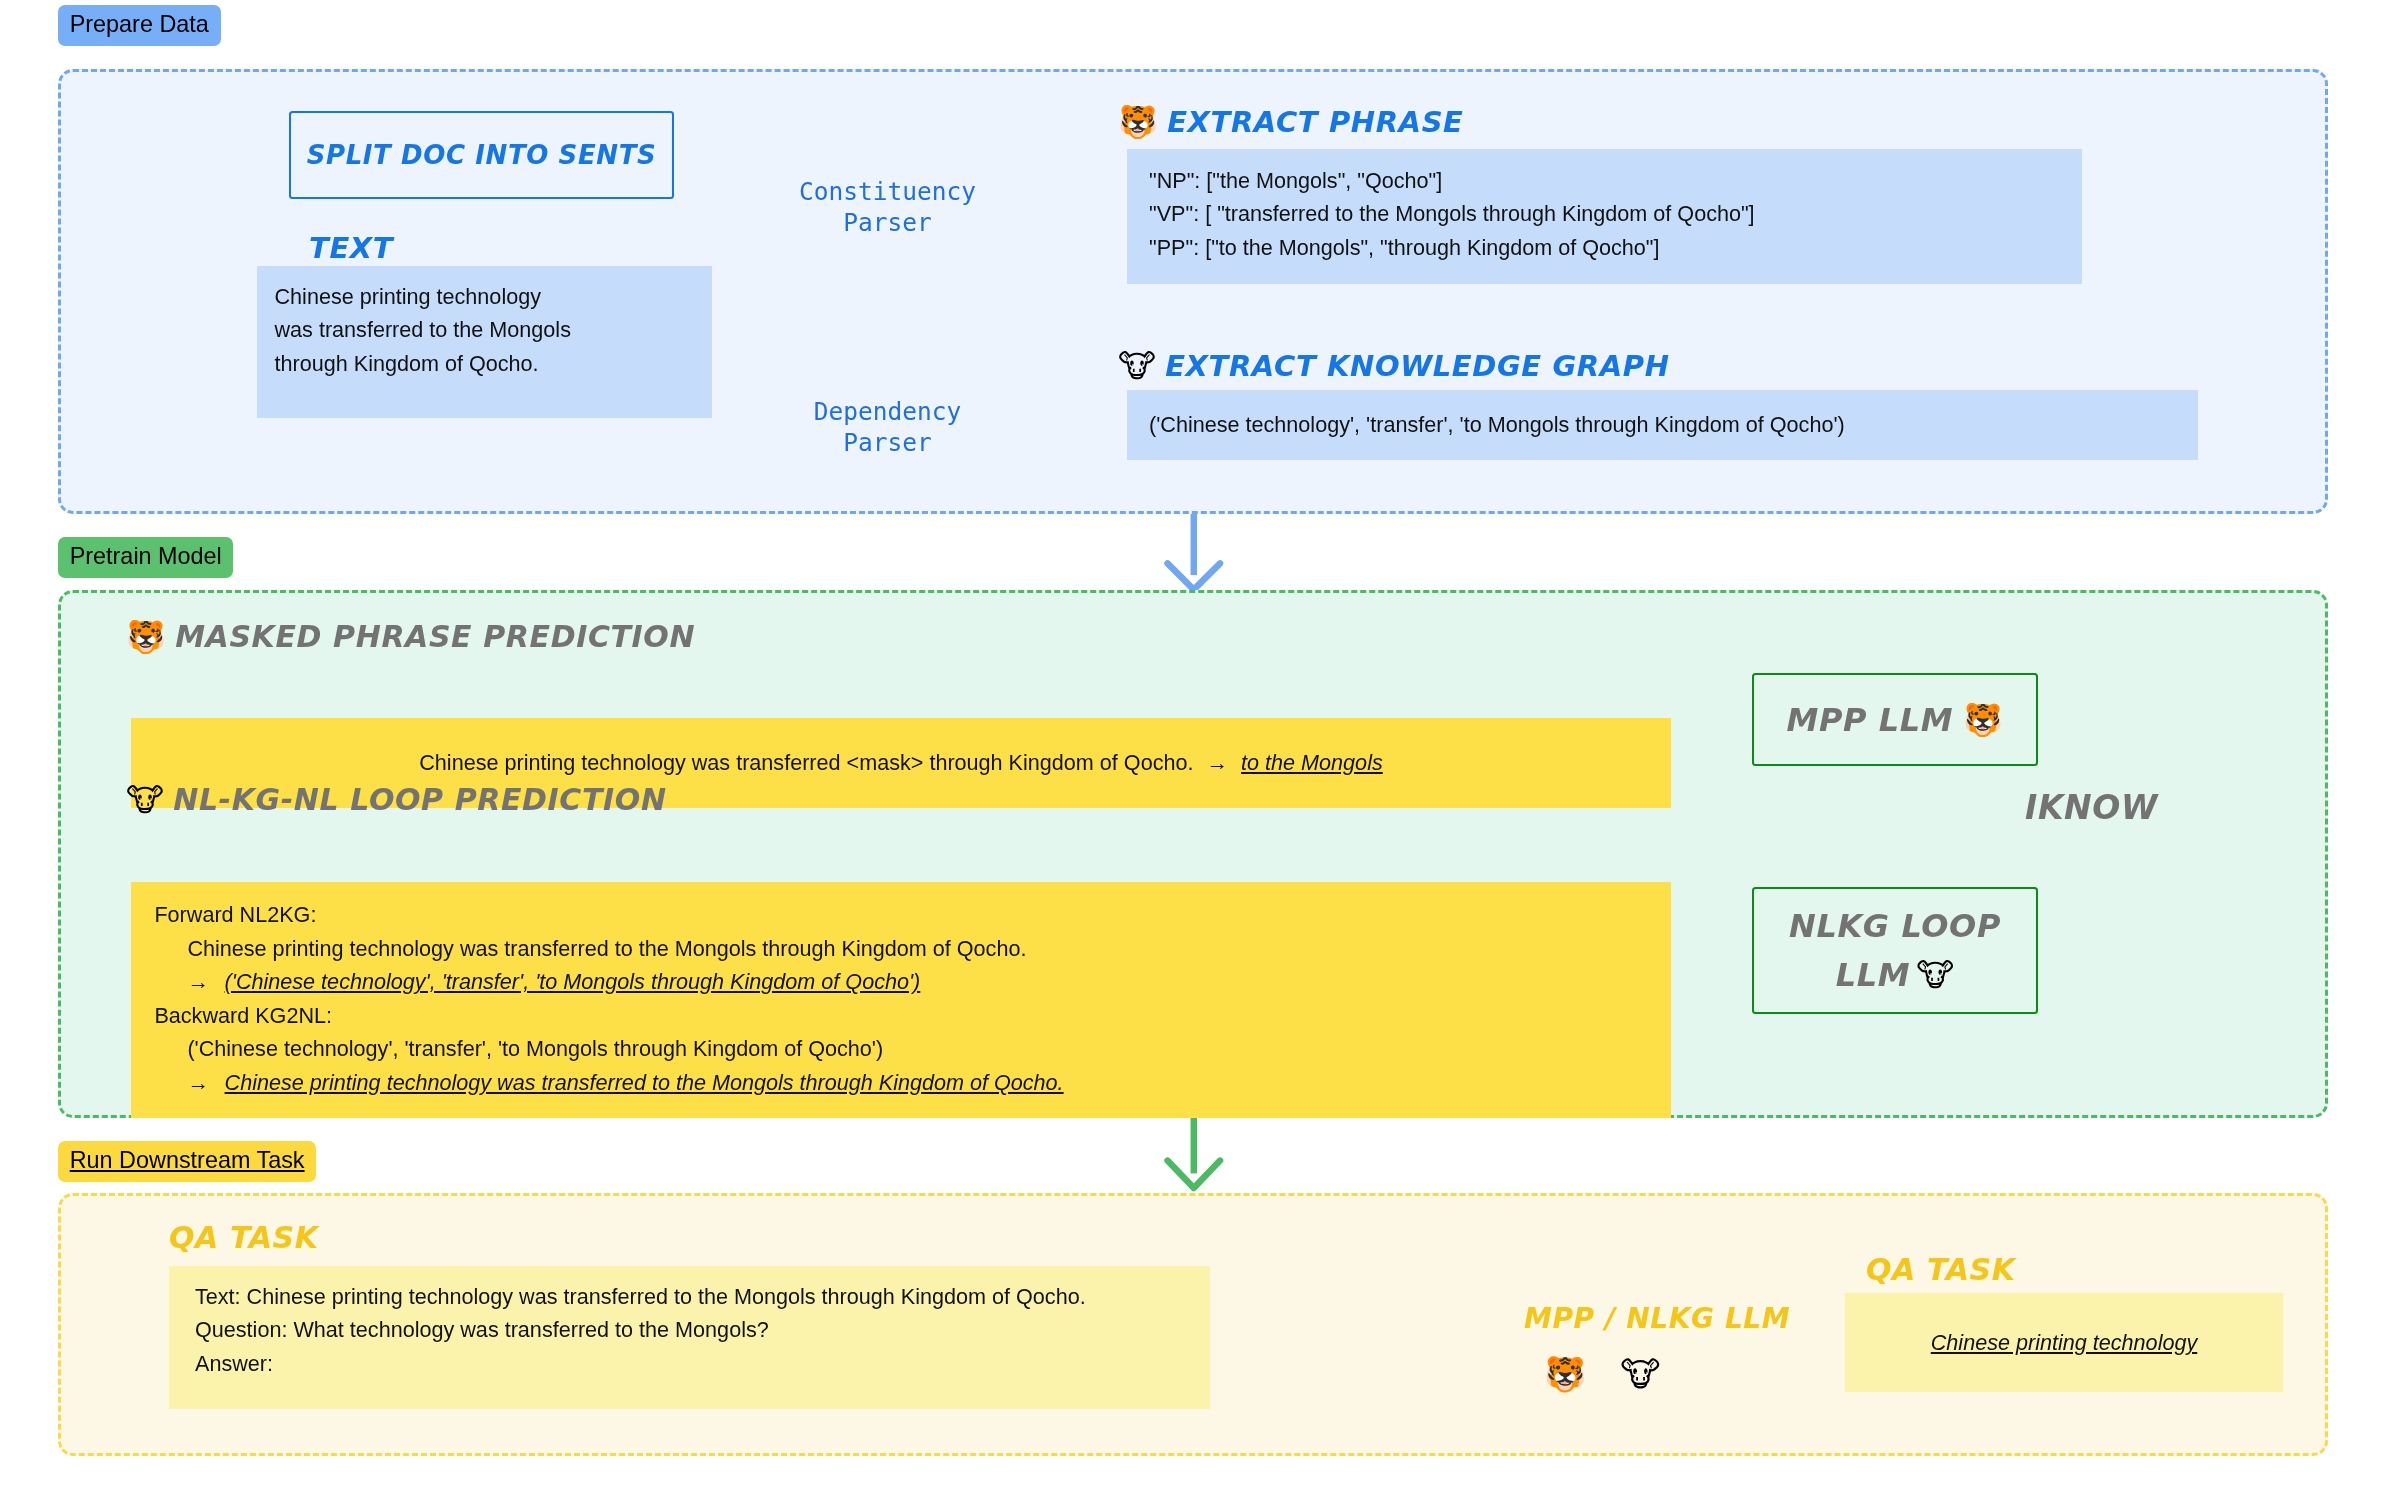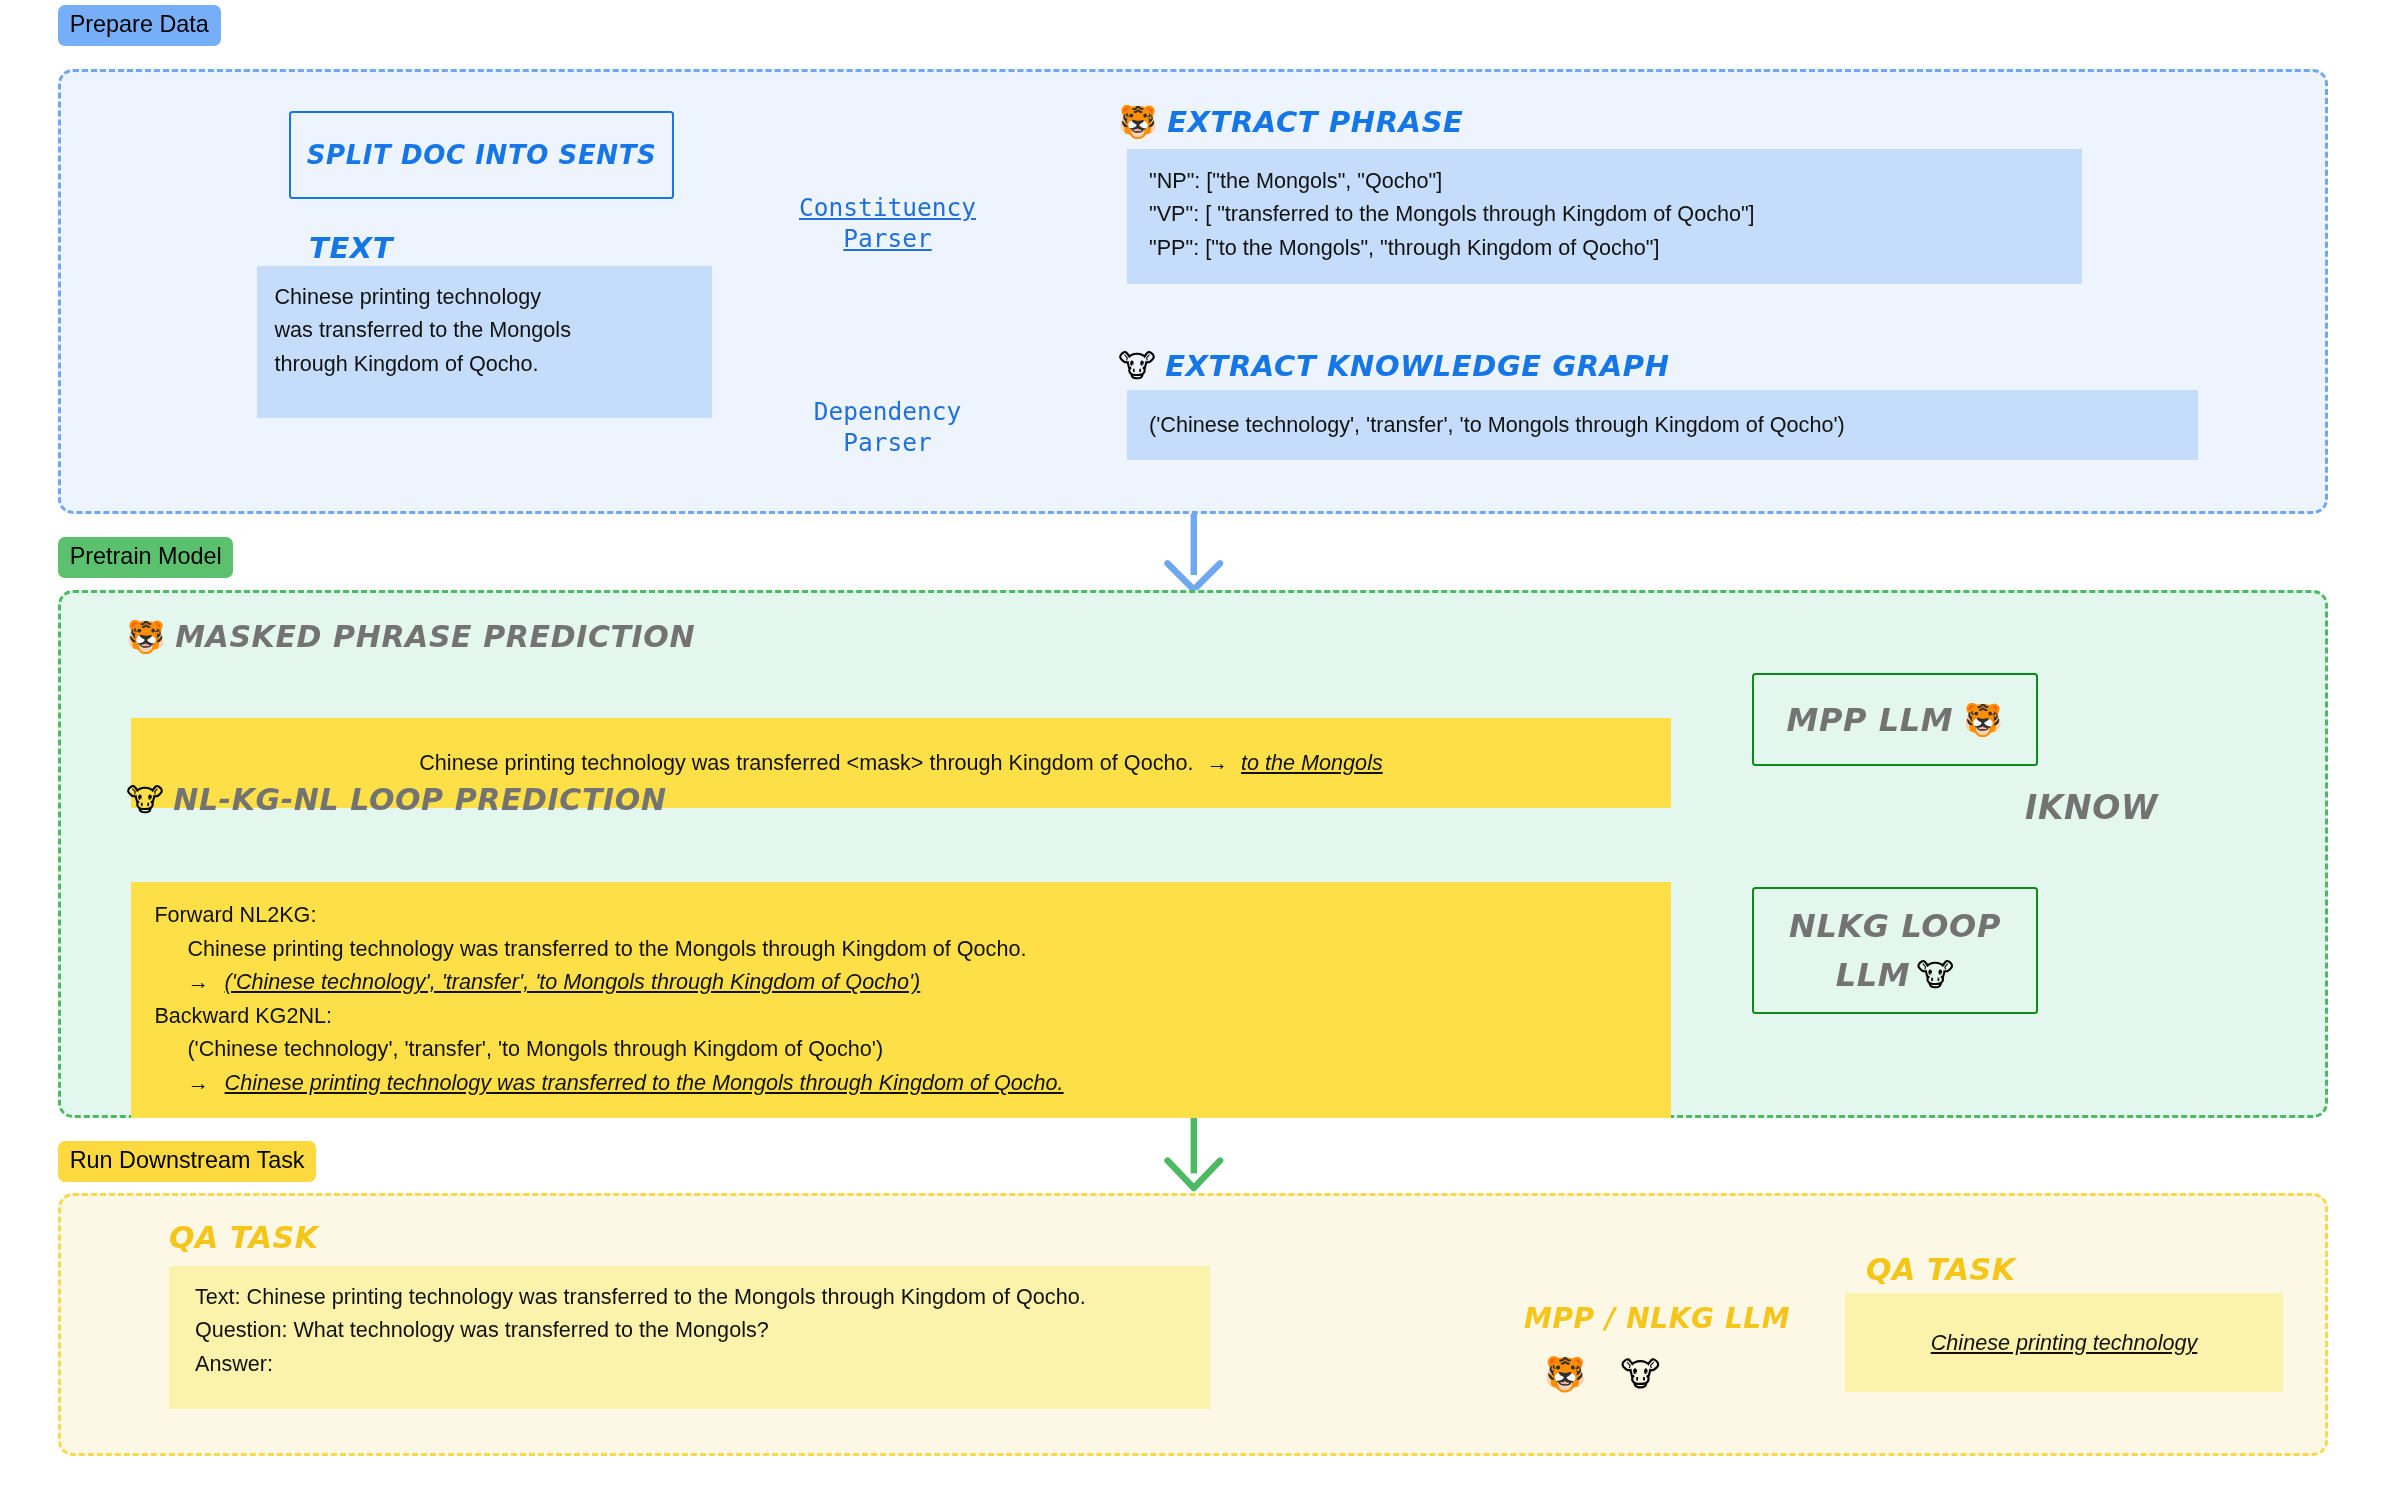--- a/index.html
+++ b/index.html
@@ -144,21 +144,21 @@
 </div>
 
 <div class="hand hand-blue abs" style="left:309px;top:231px;font-size:29px;">TEXT</div>
 
 <div class="card card-blue" style="left:257px;top:266px;width:455px;height:152px;padding:14px 17.5px;">
   <div class="body-txt">Chinese printing technology</div>
   <div class="body-txt">was transferred to the Mongols</div>
   <div class="body-txt">through Kingdom of Qocho.</div>
 </div>
 
-<div class="mono-lbl abs" style="left:759px;top:193px;width:257px;text-decoration:underline;">Constituency
+<div class="mono-lbl abs" style="left:759px;top:177px;width:257px;">Constituency
 Parser</div>
 
 <div class="mono-lbl abs" style="left:759px;top:397px;width:257px;">Dependency
 Parser</div>
 
 <div class="abs" style="left:1118px;top:105px;display:flex;align-items:center;gap:9.3px;">
   <span class="emj" style="font-size:32px;line-height:1;">🐯</span>
   <span class="hand hand-blue" style="font-size:29px;">EXTRACT PHRASE</span>
 </div>
 
@@ -220,21 +220,21 @@
 <div class="obox obox-green col" style="left:1752px;top:887px;width:286px;height:127px;gap:10.5px;">
   <span class="hand hand-green" style="font-size:32px;">NLKG LOOP</span>
   <span style="display:flex;align-items:center;gap:6px;">
     <span class="hand hand-green" style="font-size:32px;">LLM</span>
     <span class="emj" style="font-size:32px;line-height:1;">🐮</span>
   </span>
 </div>
 
 <div class="hand hand-green abs" style="left:2025px;top:788px;font-size:33px;">IKNOW</div>
 
-<div class="tab tab-yellow" style="left:58px;top:1141px;">Run Downstream Task</div>
+<div class="tab tab-yellow" style="left:58px;top:1141px;text-decoration:underline;">Run Downstream Task</div>
 
 <div class="panel panel-yellow" style="left:58px;top:1193px;width:2270px;height:263px;"></div>
 
 <div class="hand hand-yellow abs" style="left:169px;top:1220px;font-size:30px;">QA TASK</div>
 
 <div class="card card-yellow" style="left:169px;top:1266px;width:1041px;height:143px;padding:14px 26px;">
   <div class="body-txt">Text: Chinese printing technology was transferred to the Mongols through Kingdom of Qocho.</div>
   <div class="body-txt">Question: What technology was transferred to the Mongols?</div>
   <div class="body-txt">Answer:</div>
 </div>

